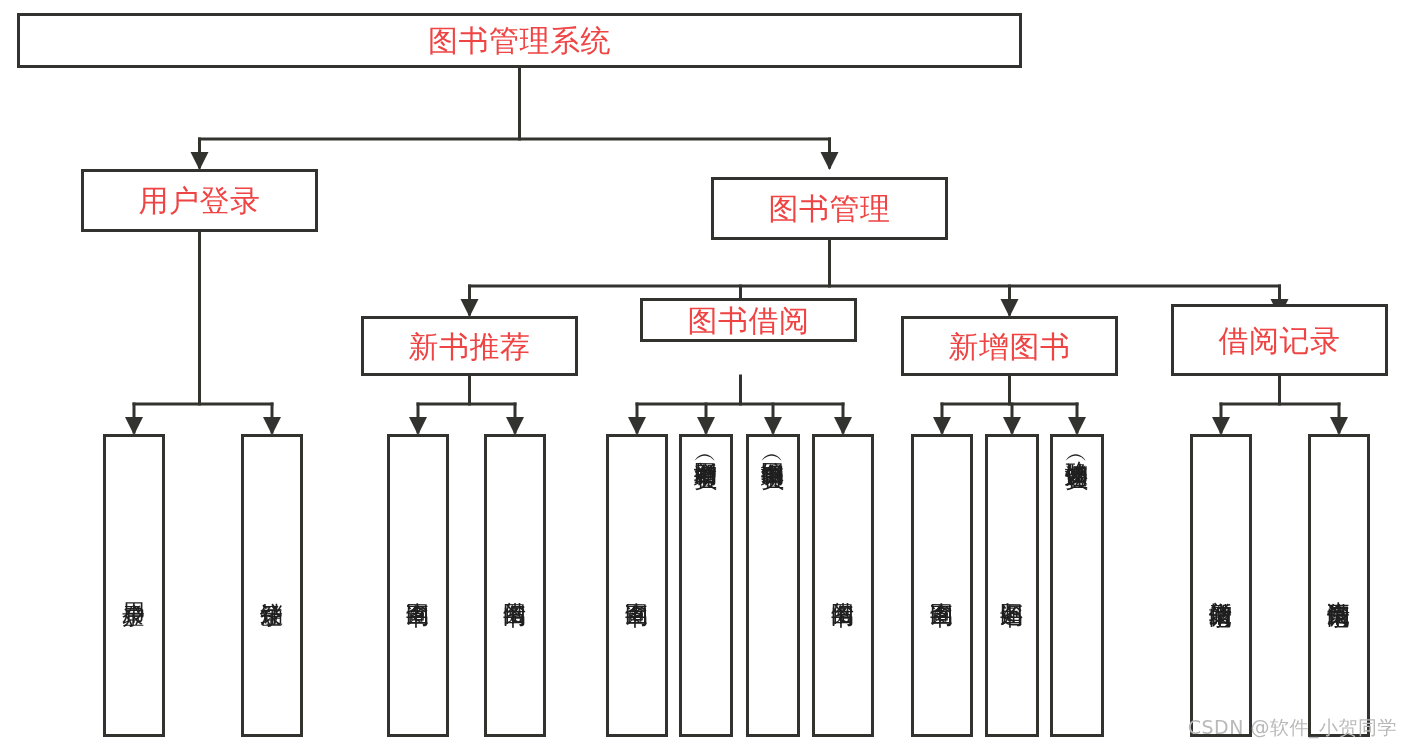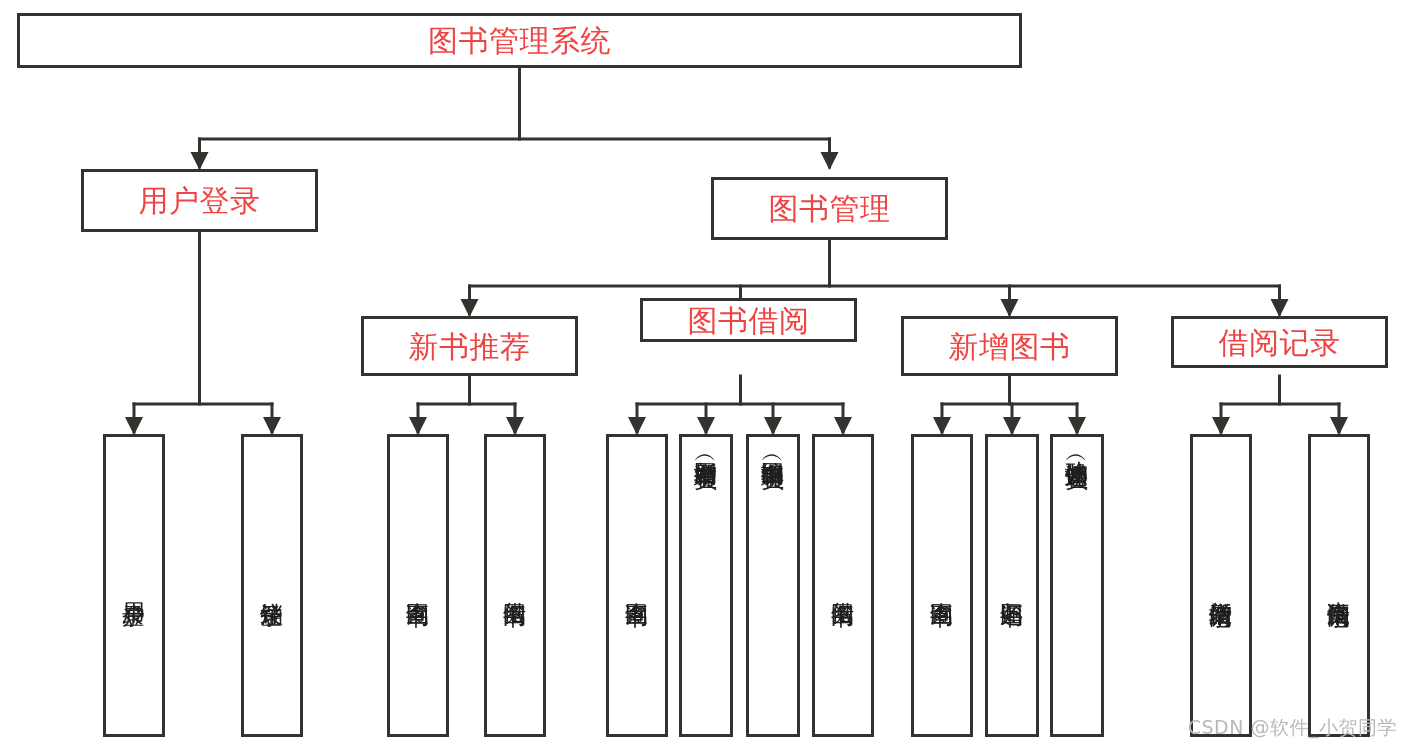--- a/index.html
+++ b/index.html
@@ -147,21 +147,21 @@
 
   <div class="node-box" id="box-l3_0" style="left: 361px; top: 316px; width: 217px; height: 60px;">
     <span class="node-label-h">新书推荐</span>
   </div>
   <div class="node-box" id="box-l3_1" style="left: 632px; top: 298px; width: 217px; height: 44px; margin-left: 8px;">
     <span class="node-label-h">图书借阅</span>
   </div>
   <div class="node-box" id="box-l3_2" style="left: 901px; top: 316px; width: 217px; height: 60px;">
     <span class="node-label-h">新增图书</span>
   </div>
-  <div class="node-box" id="box-l3_3" style="left: 1171px; top: 316px; width: 217px; height: 52px;">
+  <div class="node-box" id="box-l3_3" style="left: 1171px; top: 304px; width: 217px; height: 72px;">
     <span class="node-label-h">借阅记录</span>
   </div>
 
   <div class="node-box leaf-box leaf-center" id="box-leaf_0" style="left: 103px; top: 434px; width: 62px; height: 303px;">
     <span class="node-label-v">用户登录</span>
   </div>
   <div class="node-box leaf-box leaf-center" id="box-leaf_1" style="left: 241px; top: 434px; width: 62px; height: 303px;">
     <span class="node-label-v">注销登录</span>
   </div>
   <div class="node-box leaf-box leaf-center" id="box-leaf_2" style="left: 387px; top: 434px; width: 62px; height: 303px;">

